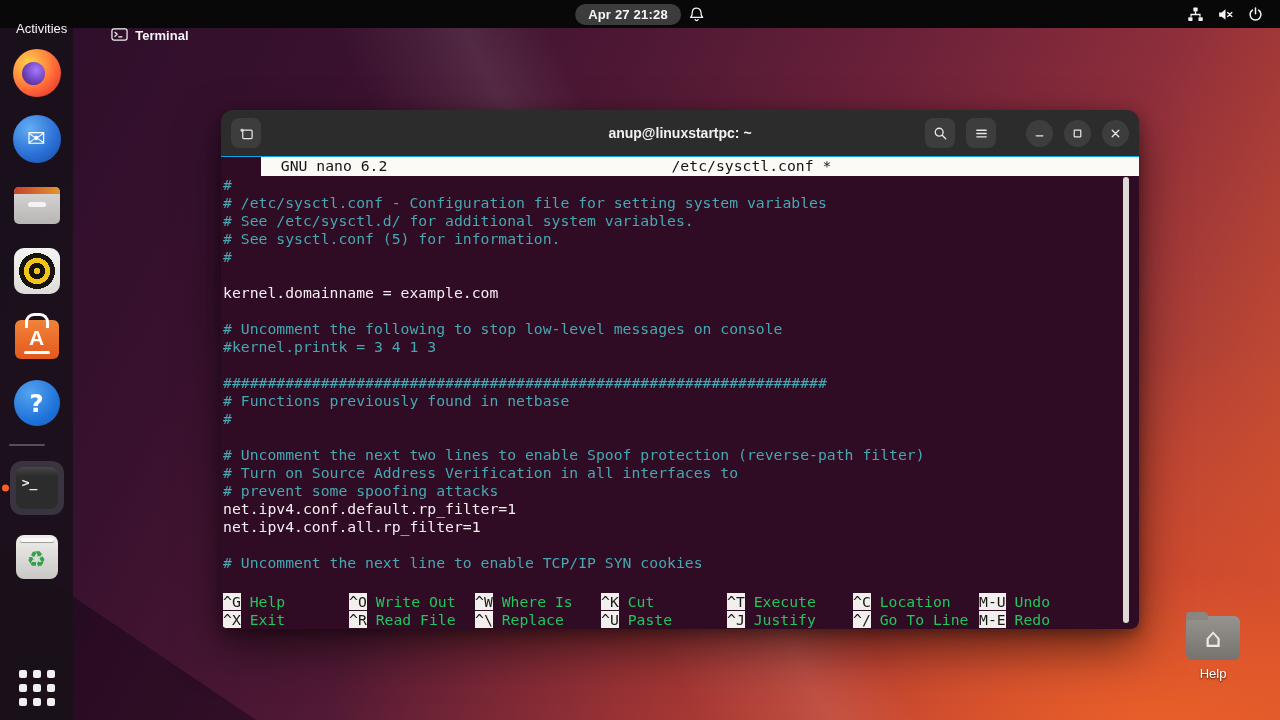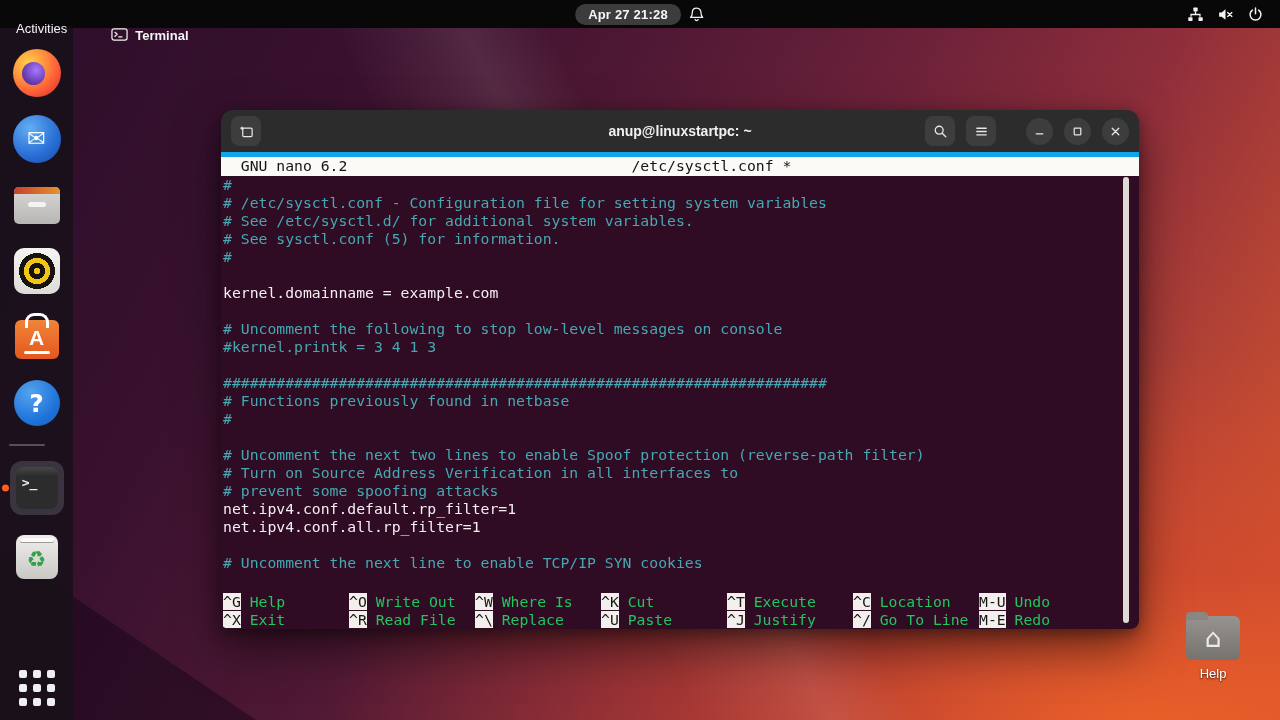--- a/index.html
+++ b/index.html
@@ -83,33 +83,33 @@
   .icon-trash .glyph { color:#33a04a; font-size:22px; font-family:"DejaVu Sans",sans-serif; margin-top:4px; }
 
   .app-grid { position:absolute; bottom:14px; left:50%; transform:translateX(-50%);
     display:grid; grid-template-columns:repeat(3,8px); grid-auto-rows:8px; gap:6px; cursor:pointer; }
   .app-grid span { background:#efeef0; border-radius:2px; }
 
   
   .window { position:absolute; left:221px; top:110px; width:918px; height:519px; border-radius:12px 12px 8px 8px;
     box-shadow:0 20px 46px rgba(0,0,0,.5), 0 4px 14px rgba(0,0,0,.35); z-index:30; overflow:hidden;
     display:flex; flex-direction:column; }
-  .win-header { height:47px; background:#2c2c2c; border-bottom:5px solid #0ea5e9; flex:0 0 auto;
+  .win-header { height:47px; background:#2c2c2c; border-bottom:1px solid #0ea5e9; flex:0 0 auto;
     display:flex; align-items:center; padding:0 10px; position:relative; }
   .win-title { position:absolute; left:0; right:0; text-align:center; color:#f2f2f2; font-size:14px; font-weight:700; pointer-events:none; }
   .hbtn { border:0; background:#3d3d3d; color:#e8e8e8; cursor:pointer; display:flex; align-items:center; justify-content:center; }
   .hbtn svg { width:15px; height:15px; }
   .btn-sq { width:30px; height:30px; border-radius:8px; }
   .btn-ci { width:27px; height:27px; border-radius:50%; }
   .hdr-right { margin-left:auto; display:flex; align-items:center; gap:11px; position:relative; z-index:2; }
   .hdr-gap { width:8px; }
 
   .nano { flex:1; background:#2f0c23; position:relative; font-family:"DejaVu Sans Mono",monospace;
     font-size:14.75px; line-height:18px; color:#f4eef3; }
-  .nano-titlebar { height:19px; background:#fbfaf7; color:#141414; white-space:pre; padding-left:2px; overflow:hidden; }
+  .nano-titlebar { height:19px; background:#fbfaf7; color:#141414; white-space:pre; padding-left:2px; overflow:hidden;margin-left:40px; }
   .editor { position:absolute; top:19px; left:0; right:0; bottom:36px; padding-left:2px; overflow:hidden; cursor:text; }
   .line { height:18px; white-space:pre; }
   .line.c { color:#45a8b2; }
   .line.w { color:#f4eef3; }
   .nano-scrollbar { position:absolute; top:20px; right:10px; bottom:6px; width:6px; background:#dedbd7; border-radius:3px; cursor:grab; }
 
   .shortcuts { position:absolute; left:0; right:0; bottom:0; height:36px; padding-left:2px; white-space:pre; }
   .sc-row { height:18px; display:flex; }
   .sc-col { flex:0 0 126px; overflow:hidden; }
   .sc-col:last-child { flex:0 0 auto; }

